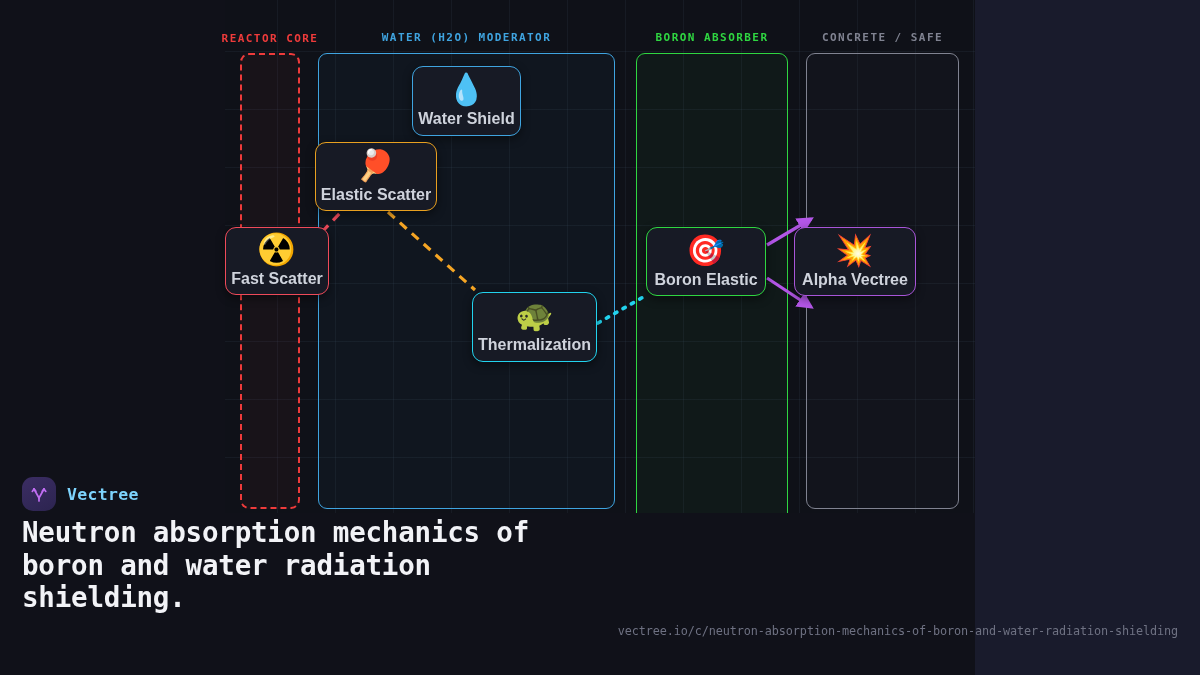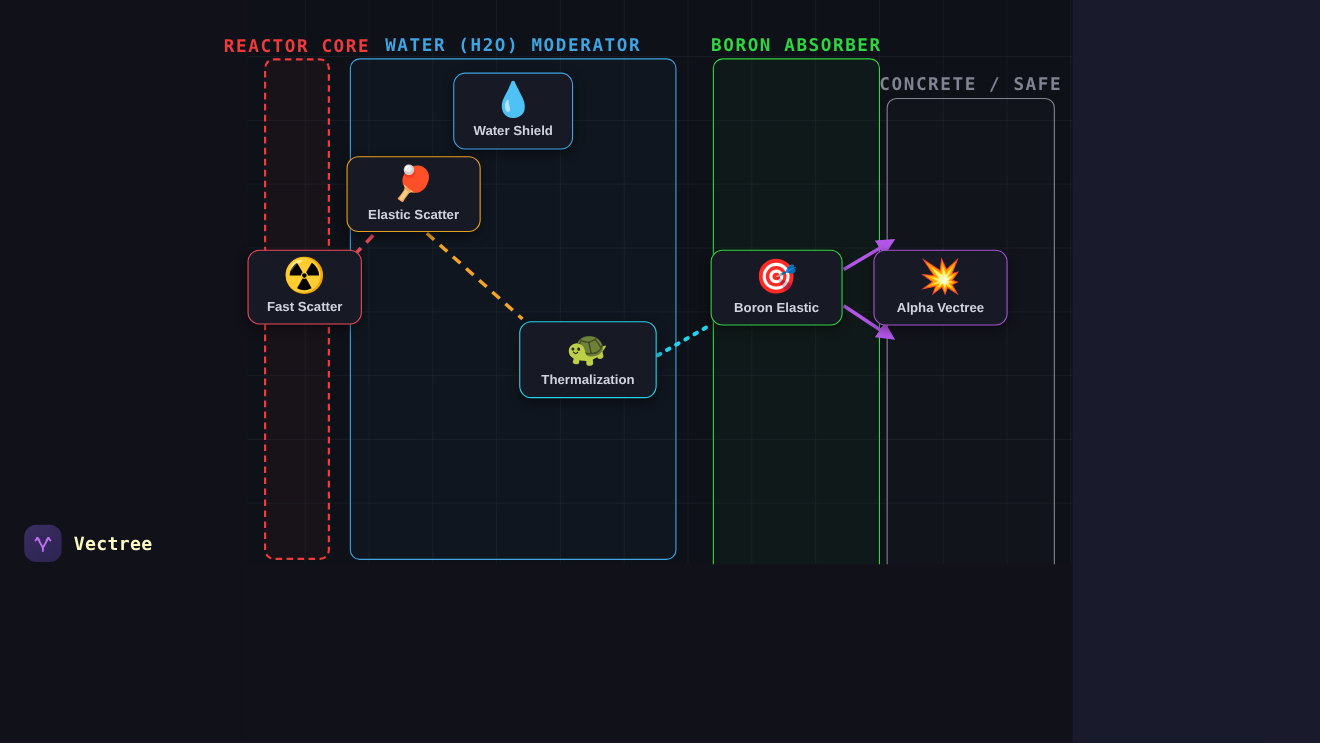--- a/index.html
+++ b/index.html
@@ -23,51 +23,51 @@
   
   #left-pane { position:absolute; left:0; top:0; width:225px; height:675px; background:#101119; }
   #right-pane{ position:absolute; left:975px; top:0; width:225px; height:675px; background:#191b2c; }
   #bottom-pane{ position:absolute; left:225px; top:513px; width:750px; height:162px; background:#101119; }
 
   
   .lane { position:absolute; border-radius:9px; }
   .lane-label {
     position:absolute; top:-23px; left:50%; transform:translateX(-50%);
     font-family:"DejaVu Sans Mono","Liberation Mono", monospace;
-    font-size:16px; font-weight:700; letter-spacing:1.45px; white-space:nowrap;
+    font-size:11px; font-weight:700; letter-spacing:1.45px; white-space:nowrap;
   }
 
   
   .node {
     position:absolute; border-radius:11px; background:#171a25;
     display:flex; flex-direction:column; align-items:center; justify-content:center;
     box-shadow:0 3px 10px rgba(0,0,0,0.45);
   }
   .node .emoji { font-size:31px; line-height:1; margin-bottom:5px;
     font-family:"DejaVu Sans", sans-serif; }
   .node .label {
-    font-size:12px; font-weight:700; color:#cfd3dc; white-space:nowrap;
+    font-size:16px; font-weight:700; color:#cfd3dc; white-space:nowrap;
     font-family:"Liberation Sans", sans-serif;
     text-align:right;
   }
 
   
   #edges { position:absolute; left:0; top:0; width:750px; height:513px;
            pointer-events:none; overflow:visible; }
 
   
   #brand { position:absolute; left:22px; top:477px; display:flex; align-items:center; gap:11px; }
   #brand-mark {
     width:34px; height:34px; border-radius:11px;
     background:linear-gradient(150deg,#3b2d63 0%, #2c2450 100%);
     display:flex; align-items:center; justify-content:center;
   }
   #brand-name {
     font-family:"DejaVu Sans Mono","Liberation Mono", monospace;
-    font-size:16.5px; font-weight:700; color:#fef9c3; letter-spacing:0.3px;
+    font-size:16.5px; font-weight:700; color:#7dd3fc; letter-spacing:0.3px;
   }
   #title {
     position:absolute; left:22px; top:516px; width:530px;
     font-family:"DejaVu Sans Mono","Liberation Mono", monospace;
     font-size:27.5px; font-weight:700; line-height:32.5px; color:#f2f3f7;
     letter-spacing:-0.2px;
   }
   #url {
     position:absolute; right:22px; top:624px;
     font-family:"DejaVu Sans Mono","Liberation Mono", monospace;
@@ -83,24 +83,24 @@
   <div id="right-pane"></div>
 
   <div id="canvas">
     <div id="lanes-layer">
         <div class="lane" style="left: 15px; top: 53px; width: 60px; height: 456px; background: rgba(239, 59, 59, 0.043); border: 2px dashed rgb(239, 59, 59);">
           <div class="lane-label" style="color: rgb(239, 59, 59);">REACTOR CORE</div>
         </div>
         <div class="lane" style="left: 93px; top: 53px; width: 297px; height: 456px; background: rgba(63, 164, 224, 0.035); border: 1.6px solid rgb(63, 164, 224);">
           <div class="lane-label" style="color: rgb(63, 164, 224);">WATER (H2O) MODERATOR</div>
         </div>
-        <div class="lane" style="left: 423px; top: 53px; width: 152px; height: 572px; background: rgba(47, 214, 65, 0.043); border: 1.6px solid rgb(47, 214, 65);">
+        <div class="lane" style="left: 411px; top: 53px; width: 152px; height: 572px; background: rgba(47, 214, 65, 0.043); border: 1.6px solid rgb(47, 214, 65);">
           <div class="lane-label" style="color: rgb(47, 214, 65);">BORON ABSORBER</div>
         </div>
-        <div class="lane" style="left: 581px; top: 53px; width: 153px; height: 456px; background: rgba(128, 131, 145, 0.03); border: 1.6px solid rgb(128, 131, 145); margin-top: 36px;">
+        <div class="lane" style="left: 581px; top: 53px; width: 153px; height: 456px; background: rgba(128, 131, 145, 0.03); border: 1.6px solid rgb(128, 131, 145);">
           <div class="lane-label" style="color: rgb(128, 131, 145);">CONCRETE / SAFE</div>
         </div>
       </div>
     <svg id="edges" viewBox="0 0 750 513">
         <defs>
           <marker id="arw3" viewBox="0 0 10 10" refX="8" refY="5" markerWidth="5.2" markerHeight="5.2" orient="auto-start-reverse" markerUnits="strokeWidth">
             <path d="M 0 0 L 10 5 L 0 10 z" fill="#b457e8"></path>
           </marker>
           <marker id="arw4" viewBox="0 0 10 10" refX="8" refY="5" markerWidth="5.2" markerHeight="5.2" orient="auto-start-reverse" markerUnits="strokeWidth">
             <path d="M 0 0 L 10 5 L 0 10 z" fill="#b457e8"></path>
@@ -151,14 +151,16 @@
           <path d="M5 5 L3.3 7.4"></path>
             <path d="M5 5 L6.9 7.2"></path>
           <path d="M15 5 L13.2 7.2"></path>
             <path d="M15 5 L16.8 7.4"></path>
         </g>
       </svg>
     </div>
     <div id="brand-name">Vectree</div>
   </div>
 
+  <div id="title">Neutron absorption mechanics of boron and water radiation shielding.</div>
+  <div id="url">vectree.io/c/neutron-absorption-mechanics-of-boron-and-water-radiation-shielding</div>
 
 </div>
 
 </body></html>

